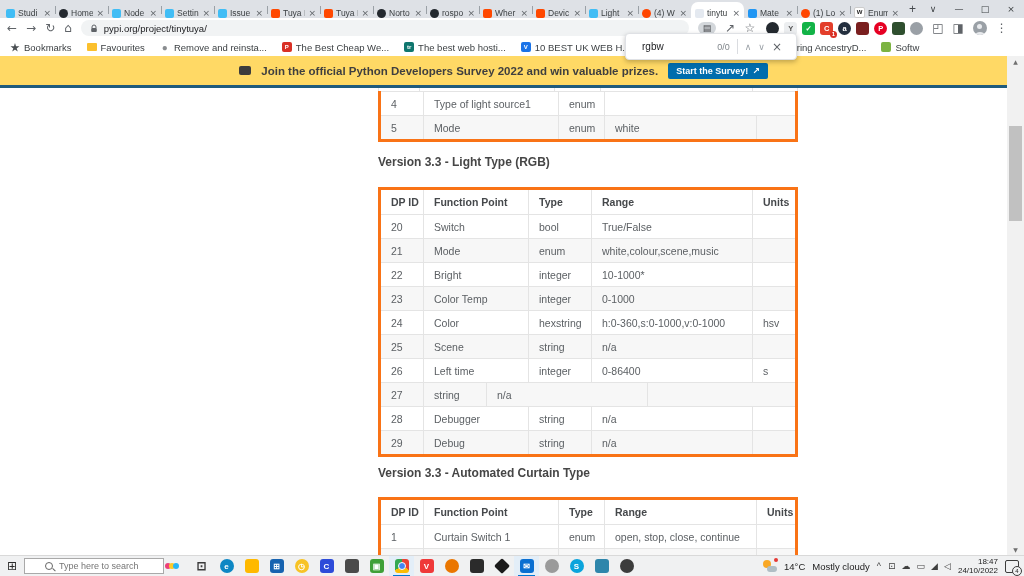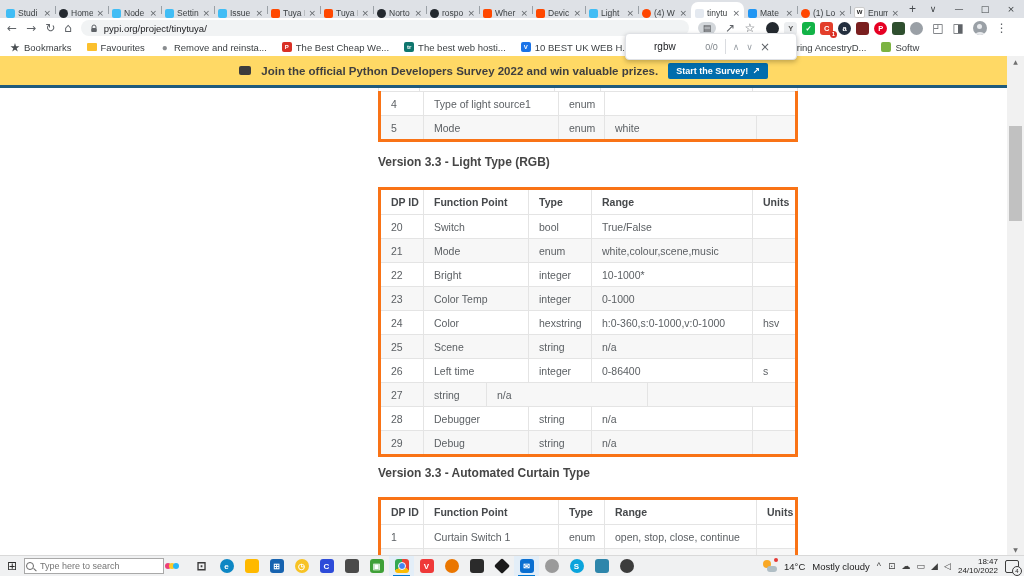--- a/index.html
+++ b/index.html
@@ -76,32 +76,32 @@
   #t2 .c1{width:105px;}#t2 .c2{width:63px;}#t2 .c3{width:161px;}
 
   
   #pagescroll{position:absolute;top:56px;right:0;width:17px;height:499px;background:#f1f1f1;}
   #pagescroll .arr{position:absolute;left:0;width:17px;text-align:center;font-size:6px;color:#707070;}
   #pagescroll .arr.up{top:2px;} #pagescroll .arr.dn{bottom:2px;}
   #scrollthumb{position:absolute;left:2px;top:70px;width:13px;height:95px;background:#c1c1c1;}
 
   
   #findbar{position:absolute;left:625px;top:33px;width:172px;height:27px;background:#fff;border:1px solid #dfe1e5;border-radius:4px;
-           box-shadow:0 2px 5px rgba(0,0,0,.25);display:flex;align-items:center;gap:7px;padding:0 26px;box-sizing:border-box;z-index:50;}
+           box-shadow:0 2px 5px rgba(0,0,0,.25);display:flex;align-items:center;gap:7px;padding:0 14px;box-sizing:border-box;z-index:50;}
   #findinput{border:none;outline:none;flex:1;min-width:20px;font-size:10px;color:#202124;font-family:"Liberation Sans",sans-serif;background:transparent;}
   #findcount{font-size:9px;color:#80868b;}
   #finddiv{width:1px;height:15px;background:#dadce0;}
   .findbtn{font-size:9px;color:#9aa0a6;}
   #findclose{font-size:12px;color:#5f6368;}
 
   
   #taskbar{position:absolute;left:0;bottom:0;width:1024px;height:21px;background:#f0f1f2;border-top:1px solid #d9d9d9;
            display:flex;align-items:center;box-sizing:border-box;}
   #startbtn{width:24px;text-align:center;font-size:12px;color:#2b2b2b;line-height:1;}
-  #tsearch{width:140px;height:16px;background:#fff;border:1px solid #a9a9a9;display:flex;align-items:center;gap:4px;padding:0 1px;box-sizing:border-box;}
+  #tsearch{width:140px;height:16px;background:#fff;border:1px solid #a9a9a9;display:flex;align-items:center;gap:4px;padding:0 20px;box-sizing:border-box;}
   #tsearch input{border:none;outline:none;width:100%;font-size:9px;color:#5a5a5a;font-family:"Liberation Sans",sans-serif;}
   .mag{width:6px;height:6px;border:1.2px solid #666;border-radius:50%;position:relative;flex:none;}
   .mag::after{content:'';position:absolute;width:3.5px;height:1.2px;background:#666;transform:rotate(45deg);right:-3px;bottom:-1.5px;}
   #diwali{display:flex;margin:0 4px 0 3px;}
   #diwali i{width:6px;height:6px;border-radius:50%;margin-left:-2px;}
   #diwali i:nth-child(1){background:#ec407a;} #diwali i:nth-child(2){background:#ffca28;} #diwali i:nth-child(3){background:#29b6f6;}
   #tkicons{display:flex;align-items:center;margin-left:6px;}
   .tk{width:25px;height:21px;display:flex;align-items:center;justify-content:center;position:relative;flex:none;}
   .tkic{width:14px;height:14px;border-radius:3px;background:var(--ic,#777);color:#fff;font-size:8px;font-weight:bold;
         display:flex;align-items:center;justify-content:center;}

